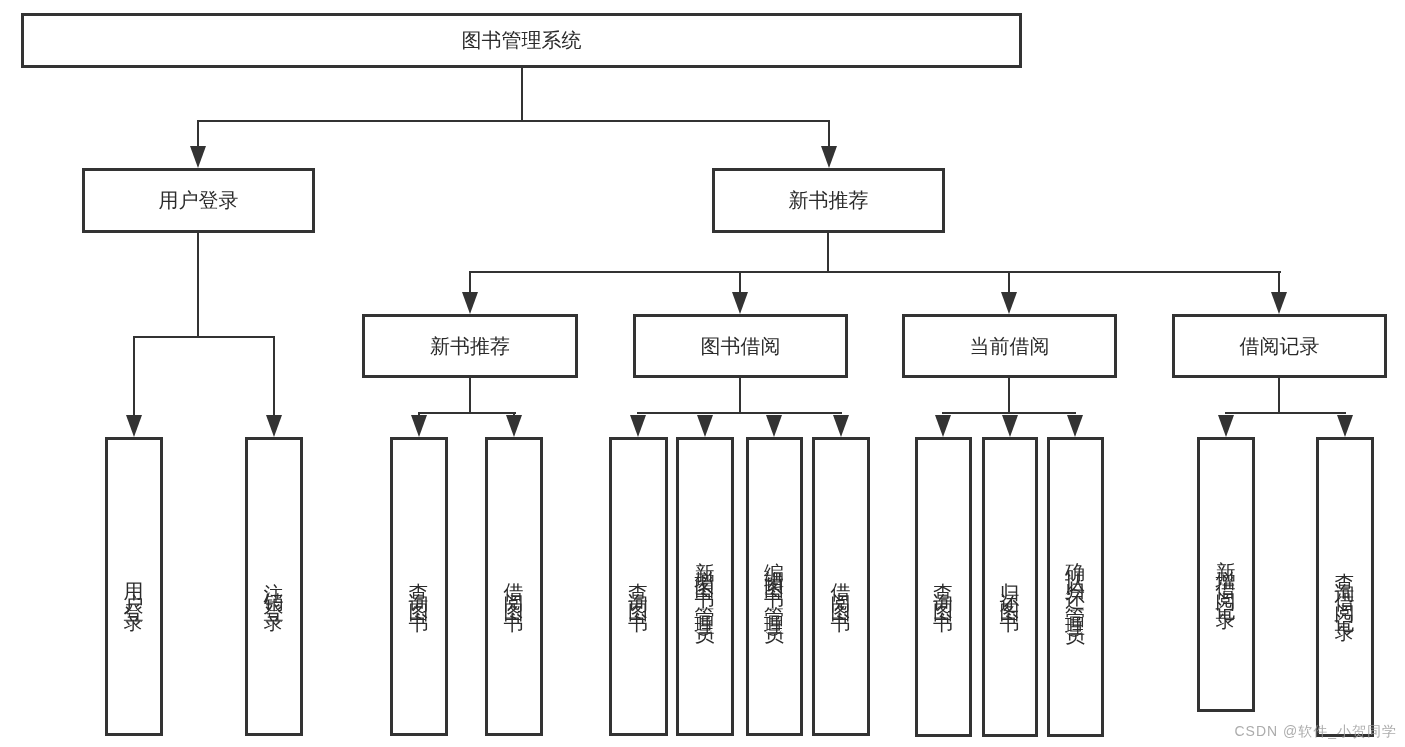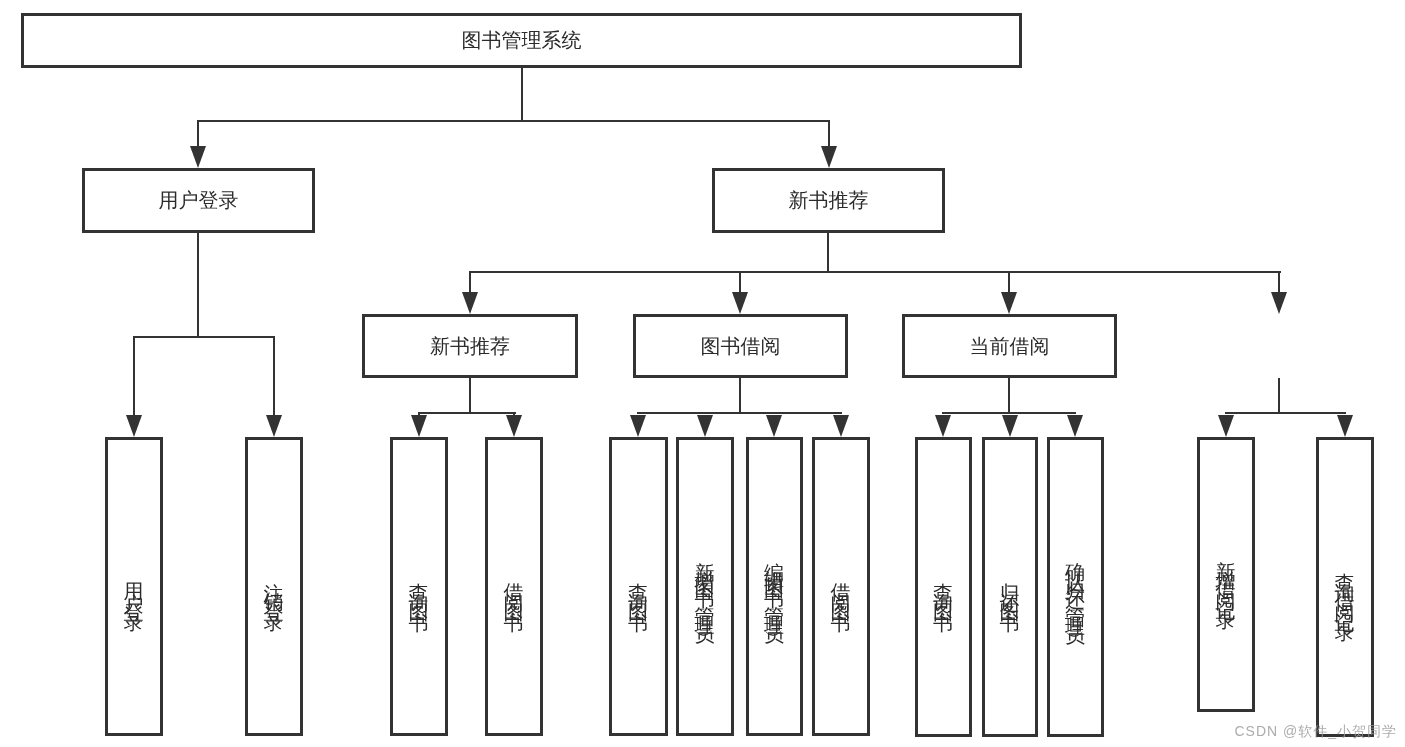--- a/index.html
+++ b/index.html
@@ -70,20 +70,23 @@
   </div>
 
   <div class="bx" style="left:633px;top:314px;width:215px;height:64px;align-items:center;">
     <span>图书借阅</span>
   </div>
 
   <div class="bx" style="left:902px;top:314px;width:215px;height:64px;">
     <span>当前借阅</span>
   </div>
 
+  <div class="bx" style="left:1172px;top:314px;width:215px;height:64px;">
+    <span>借阅记录</span>
+  </div>
 
   <div class="bx" style="left:105px;top:437px;width:58px;height:299px;">
     <span class="vert">用户登录</span>
   </div>
   <div class="bx" style="left:245px;top:437px;width:58px;height:299px;">
     <span class="vert">注销登录</span>
   </div>
 
   <div class="bx" style="left:390px;top:437px;width:58px;height:299px;">
     <span class="vert">查询图书</span>

